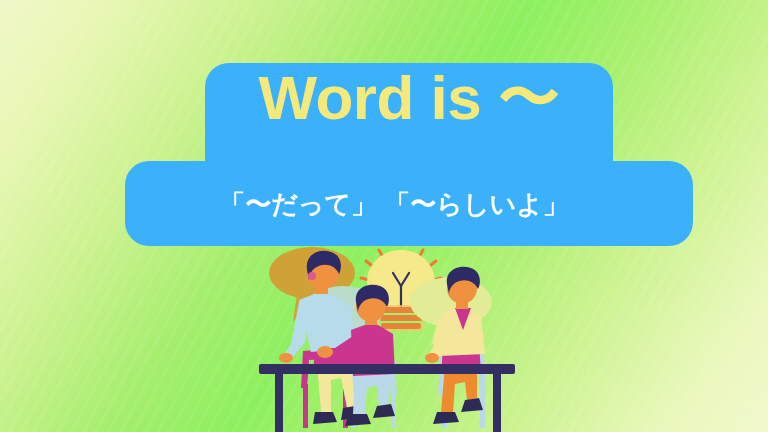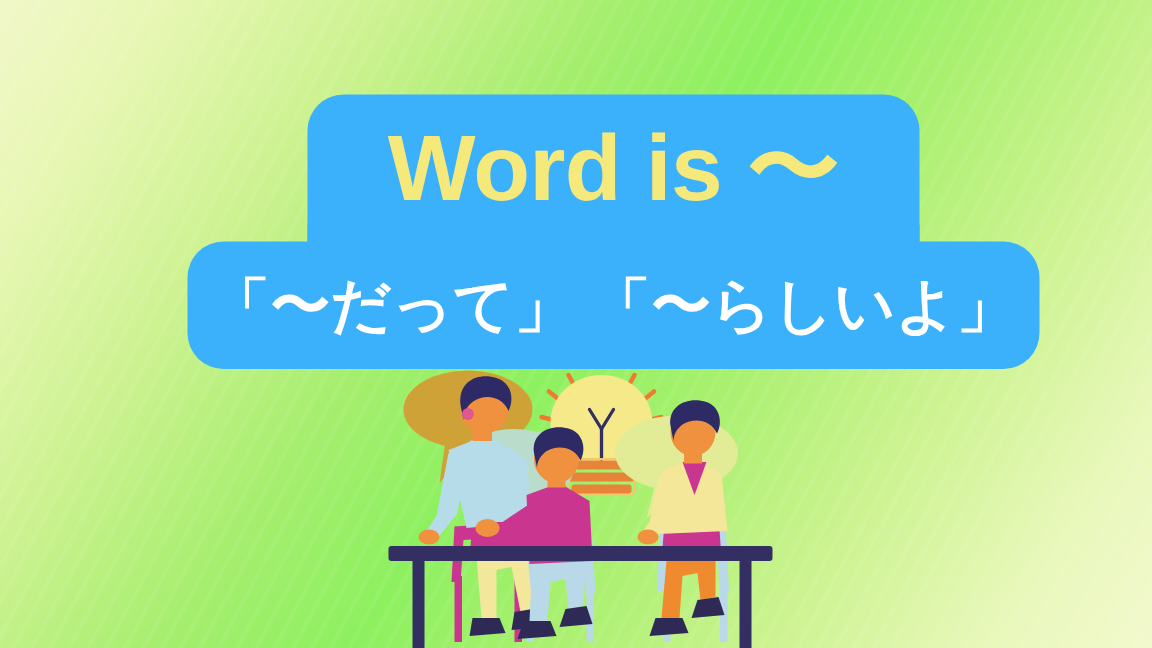--- a/index.html
+++ b/index.html
@@ -59,40 +59,40 @@
   
   .banner-join {
     position:absolute;
     left:205px; top:150px;
     width:408px; height:30px;
     background:#3bb0fb;
     z-index:5;
   }
   .title {
     position:absolute;
-    left:205px; top:63px;
+    left:205px; top:48px;
     width:408px; height:104px;
     z-index:7;
     display:flex; align-items:center; justify-content:center;
     color:#f6e97b;
     font-size:62px;
     font-weight:bold;
     letter-spacing:-0.5px;
     line-height:1;
     white-space:nowrap;
     padding-bottom:4px;
   }
   .subtitle {
     position:absolute;
-    left:125px; top:164px;
+    left:110px; top:164px;
     width:568px; height:80px;
     z-index:7;
     display:flex; align-items:center; justify-content:center;
     color:#ffffff;
-    font-size:40px;
+    font-size:26px;
     font-weight:bold;
     line-height:1;
     white-space:nowrap;
     letter-spacing:0px;
   }
 
   
   .illus {
     position:absolute;
     left:255px; top:236px;

